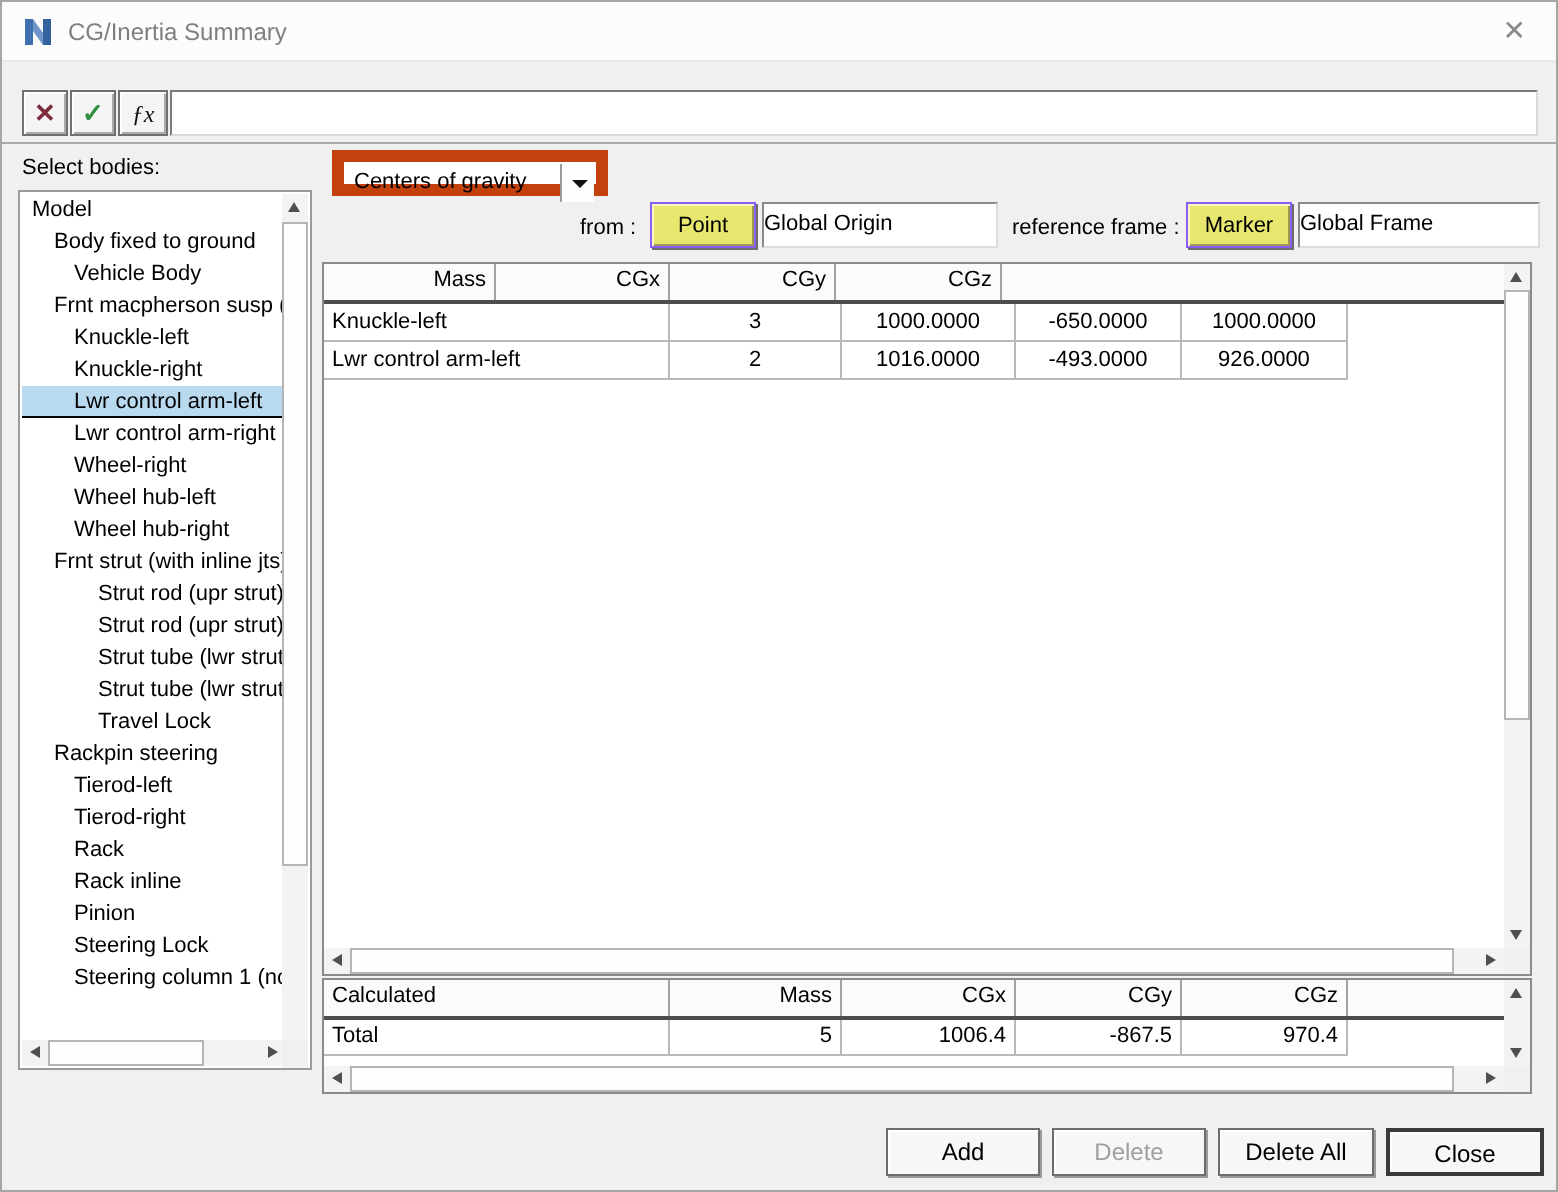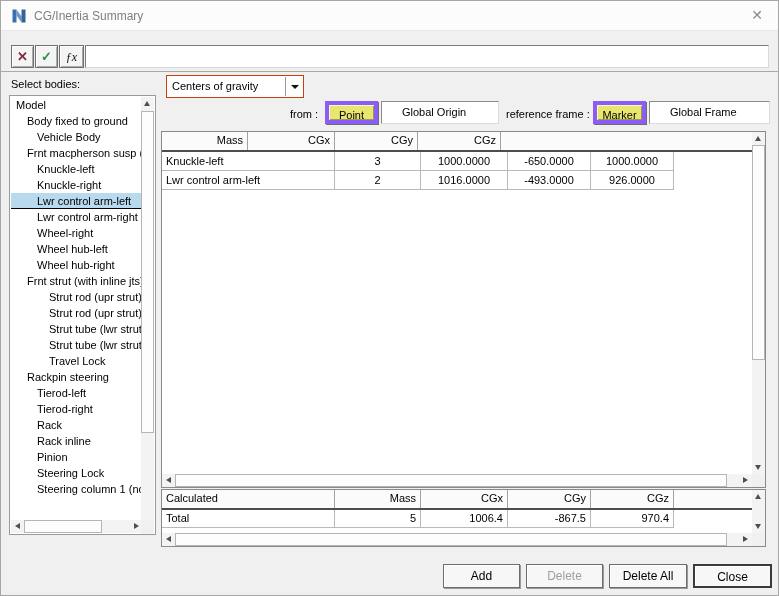--- a/index.html
+++ b/index.html
@@ -19,29 +19,29 @@
           box-shadow: inset 1px 1px 0 #ffffff, inset -1px -1px 0 #ababab; text-align:center; line-height:20px; padding:0; }
   .tbtn .g-red { color:#7d2c3c; font-weight:bold; font-size:13px; }
   .tbtn .g-green { color:#2f9040; font-weight:bold; font-size:13px; }
   .tbtn .g-fx { font-family:"Liberation Serif", serif; font-style:italic; font-size:12px; color:#111; }
   .tb-field { position:absolute; left:84px; top:4px; width:684px; height:23px; background:#fff;
               border:1px solid #7a7a7a; border-right-color:#d9d9d9; border-bottom-color:#d9d9d9; font-size:11px; padding:0 4px; }
 
   .lbl { position:absolute; color:#000; }
 
   
-  .combo { position:absolute; left:165px; top:74px; width:138px; height:23px; background:#fff; border:1px solid #c2410c; }
+  .combo { position:absolute; left:165px; top:74px; width:138px; height:23px; background:#fff; border:6px solid #c2410c; }
   .combo-text { position:absolute; left:5px; top:4px; }
   .combo-arrow-btn { position:absolute; right:1px; top:1px; width:17px; height:19px; background:#fdfdfd; border-left:1px solid #9a9a9a; }
   .combo-arrow-btn::after { content:""; position:absolute; left:5px; top:8px; border-left:4px solid transparent; border-right:4px solid transparent; border-top:4px solid #111; }
 
   
-  .ybtn { position:absolute; width:53px; height:23px; background:#e7e770; border:4px solid #8b5cf6;
+  .ybtn { position:absolute; width:53px; height:23px; background:#e7e770; border:1px solid #8b5cf6;
           box-shadow: inset 1px 1px 0 #f8f8c2, inset -1px -1px 0 #9a9a52, 1px 1px 0 #6d6d6d; font-size:11px; text-align:center; line-height:20px; padding:0; }
-  .field { position:absolute; height:23px; background:#fff; border:1px solid #8a8a8a; border-right-color:#dcdcdc; border-bottom-color:#dcdcdc; line-height:21px; padding:0 20px; overflow:hidden; white-space:nowrap; }
+  .field { position:absolute; height:23px; background:#fff; border:1px solid #8a8a8a; border-right-color:#dcdcdc; border-bottom-color:#dcdcdc; line-height:21px; padding:0 0; overflow:hidden; white-space:nowrap; }
 
   
   .treebox { position:absolute; left:8px; top:94px; width:147px; height:440px; background:#fff; border:1px solid #9a9a9a; }
   .tree-items { position:absolute; left:1px; top:1px; right:14px; bottom:14px; overflow:hidden; }
   .tree-item { height:16px; line-height:16px; white-space:nowrap; overflow:hidden; }
   .tree-item.lvl0 { padding-left:5px; }
   .tree-item.lvl1 { padding-left:16px; }
   .tree-item.lvl2 { padding-left:26px; }
   .tree-item.lvl3 { padding-left:38px; }
   .tree-item.selected { background:#b9d9ef; border-bottom:1px solid #000; }

